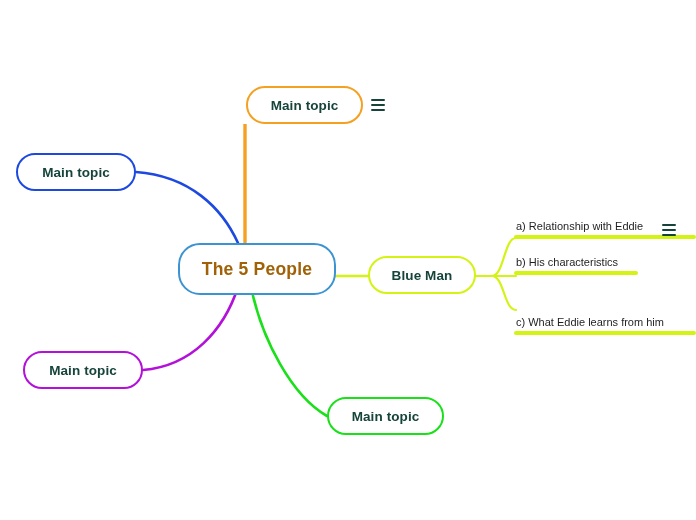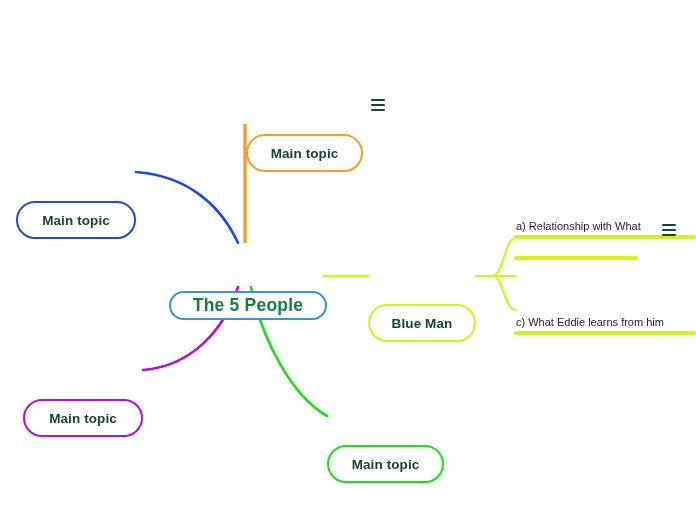--- a/index.html
+++ b/index.html
@@ -31,35 +31,34 @@
     position: absolute;
     box-sizing: border-box;
     background: #ffffff;
     display: flex;
     align-items: center;
     justify-content: center;
     white-space: nowrap;
     color: #16443a;
     font-weight: bold;
     letter-spacing: .1px;
-    margin-top: 48px;
   }
   .node-label {
     display: block;
   }
 
   .node-center {
-    left: 169px;
+    left: 178px;
     top: 243px;
     width: 158px;
-    height: 29px;
+    height: 52px;
     border: 2.5px solid #3c93d2;
     border-radius: 22px;
     font-size: 17.5px;
-    color: #15803d;
+    color: #a16207;
     letter-spacing: .2px;
     z-index: 5;
   }
 
   .node-topic {
     height: 38px;
     border-radius: 19px;
     border-width: 2.5px;
     border-style: solid;
     font-size: 13.5px;
@@ -187,30 +186,31 @@
 
   <div class="node node-topic node-green">
     <span class="node-label">Main topic</span>
   </div>
 
   <div class="node node-topic node-lime">
     <span class="node-label">Blue Man</span>
   </div>
 
   <div class="leaf leaf-a">
-    <span class="leaf-text">a) Relationship with What</span>
+    <span class="leaf-text">a) Relationship with Eddie</span>
     <span class="leaf-underline"></span>
   </div>
   <div class="menu-icon menu-leaf-a">
     <i></i>
     <i></i>
     <i></i>
   </div>
 
   <div class="leaf leaf-b">
+    <span class="leaf-text">b) His characteristics</span>
     <span class="leaf-underline"></span>
   </div>
 
   <div class="leaf leaf-c">
     <span class="leaf-text">c) What Eddie learns from him</span>
     <span class="leaf-underline"></span>
   </div>
 
 </div>
 

